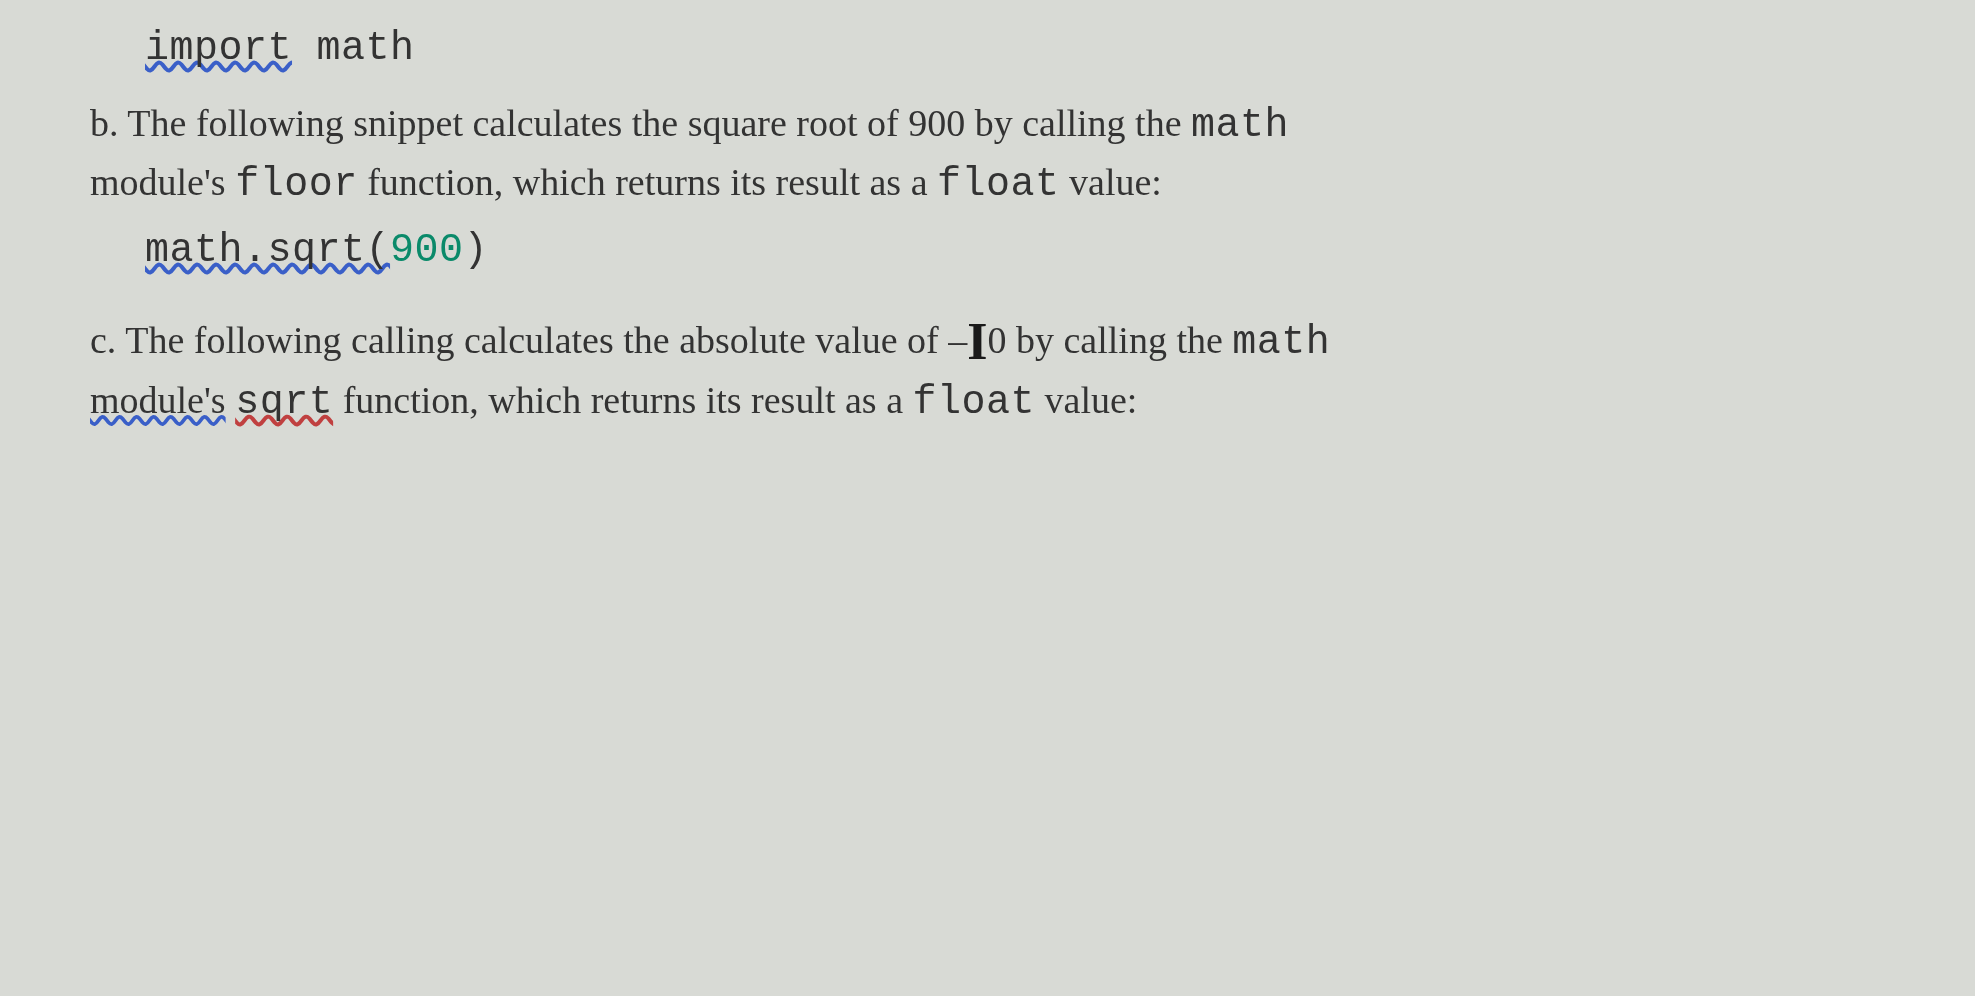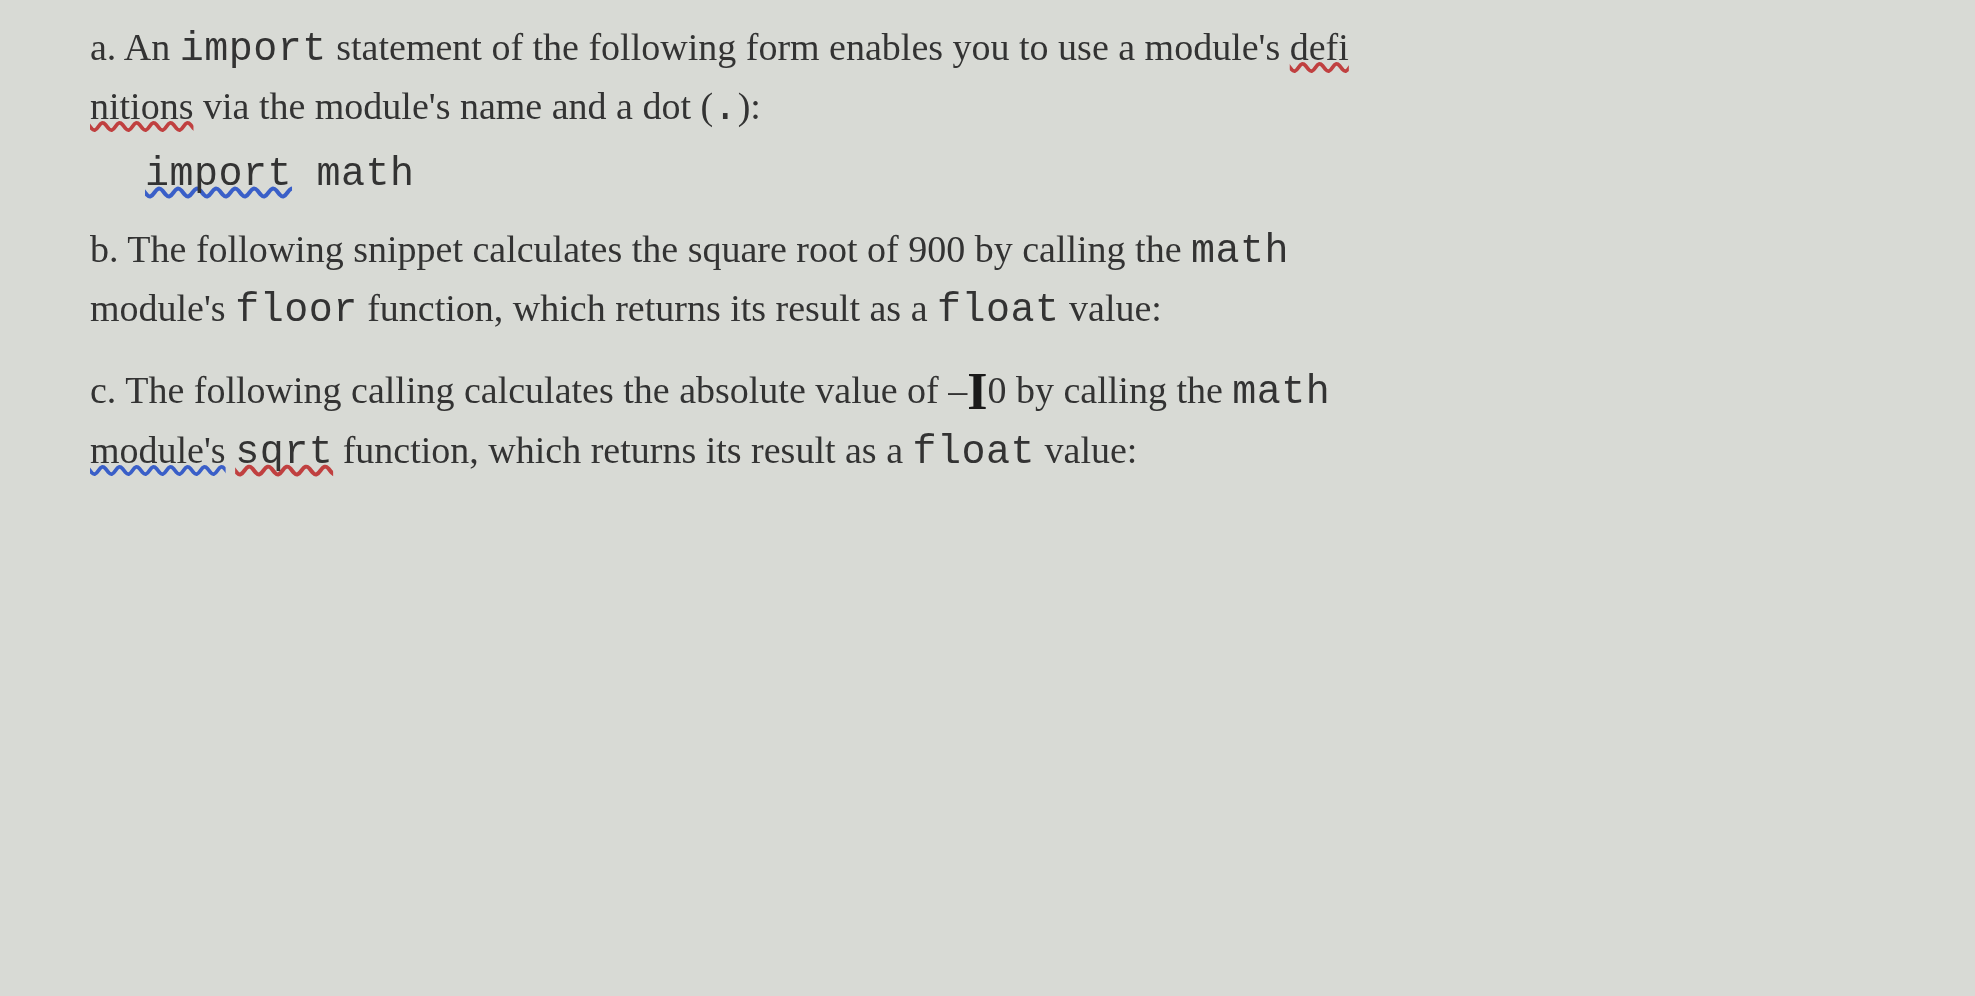--- a/index.html
+++ b/index.html
@@ -20,21 +20,20 @@
   }
   .question {
     margin-bottom: 12px;
   }
   .option {
     margin-bottom: 8px;
   }
   .code-indent {
     margin-left: 55px;
     margin-bottom: 18px;
-    margin-top: 6px;
   }
   .mono {
     font-family: 'Courier New', Courier, monospace;
     font-size: 40px;
     letter-spacing: 0.5px;
   }
   .italic {
     font-style: italic;
   }
   .red-wavy {
@@ -56,31 +55,30 @@
     top: 6px;
     color: #1a1a1a;
   }
 </style>
 </head>
 <body>
 
 <div class="page">
 
 
-  <div class="option">
-    <span>a. </span><span>An </span><span class="mono">import</span><span> statement of the following form enables you to use a module's </span><span class="red-wavy">defi</span><br>
-    <span class="red-wavy">nitions</span><span> via the module's name and a dot (</span><span class="mono">.</span><span>):</span>
-  </div>
   <div class="code-indent mono">
     <span class="blue-wavy">import</span><span> math</span>
   </div>
 
   <div class="option">
     <span>b. </span><span>The following snippet calculates the square root of 900 by calling the </span><span class="mono">math</span><br>
     <span>module's </span><span class="mono">floor</span><span> function, which returns its result as a </span><span class="mono">float</span><span> value:</span>
+  </div>
+  <div class="code-indent mono">
+    <span class="blue-wavy">math.sqrt(</span><span class="green-num">900</span><span>)</span>
   </div>
 
   <div class="option">
     <span>c. </span><span>The following calling calculates the absolute value of </span><span>–</span><span class="cursor">I</span><span>0</span><span> by calling the </span><span class="mono">math</span><br>
     <span class="blue-wavy">module's</span><span> </span><span class="mono red-wavy">sqrt</span><span> function, which returns its result as a </span><span class="mono">float</span><span> value:</span>
   </div>
 
 
 </div>
 

